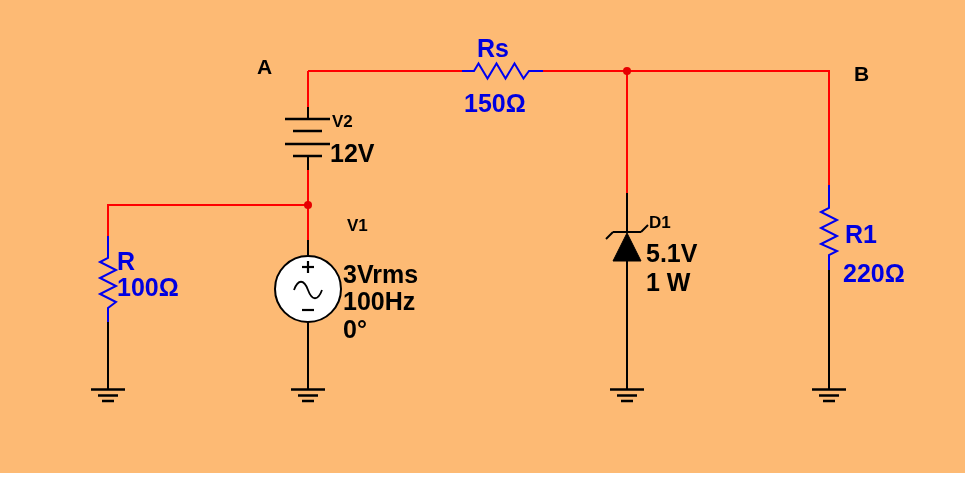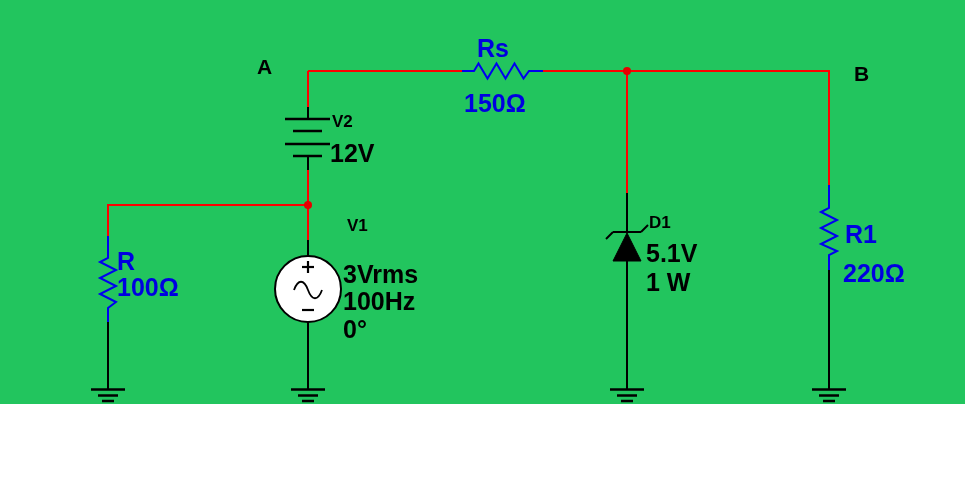--- a/index.html
+++ b/index.html
@@ -7,22 +7,22 @@
     padding: 0;
     background: #ffffff;
     width: 965px;
     height: 503px;
     overflow: hidden;
     font-family: "Liberation Sans", sans-serif;
   }
   .schematic-canvas {
     position: relative;
     width: 965px;
-    height: 404px;
-    background: #22c55e;
+    height: 473px;
+    background: #fdba74;
   }
   svg text {
     font-family: "Liberation Sans", sans-serif;
     font-weight: bold;
   }
   .ref-sm  { font-size: 17px; fill: #000000; }
   .val-bk  { font-size: 25px; fill: #000000; }
   .val-bl  { font-size: 25px; fill: #0000e0; }
   .node-lb { font-size: 21px; fill: #000000; }
 </style>

